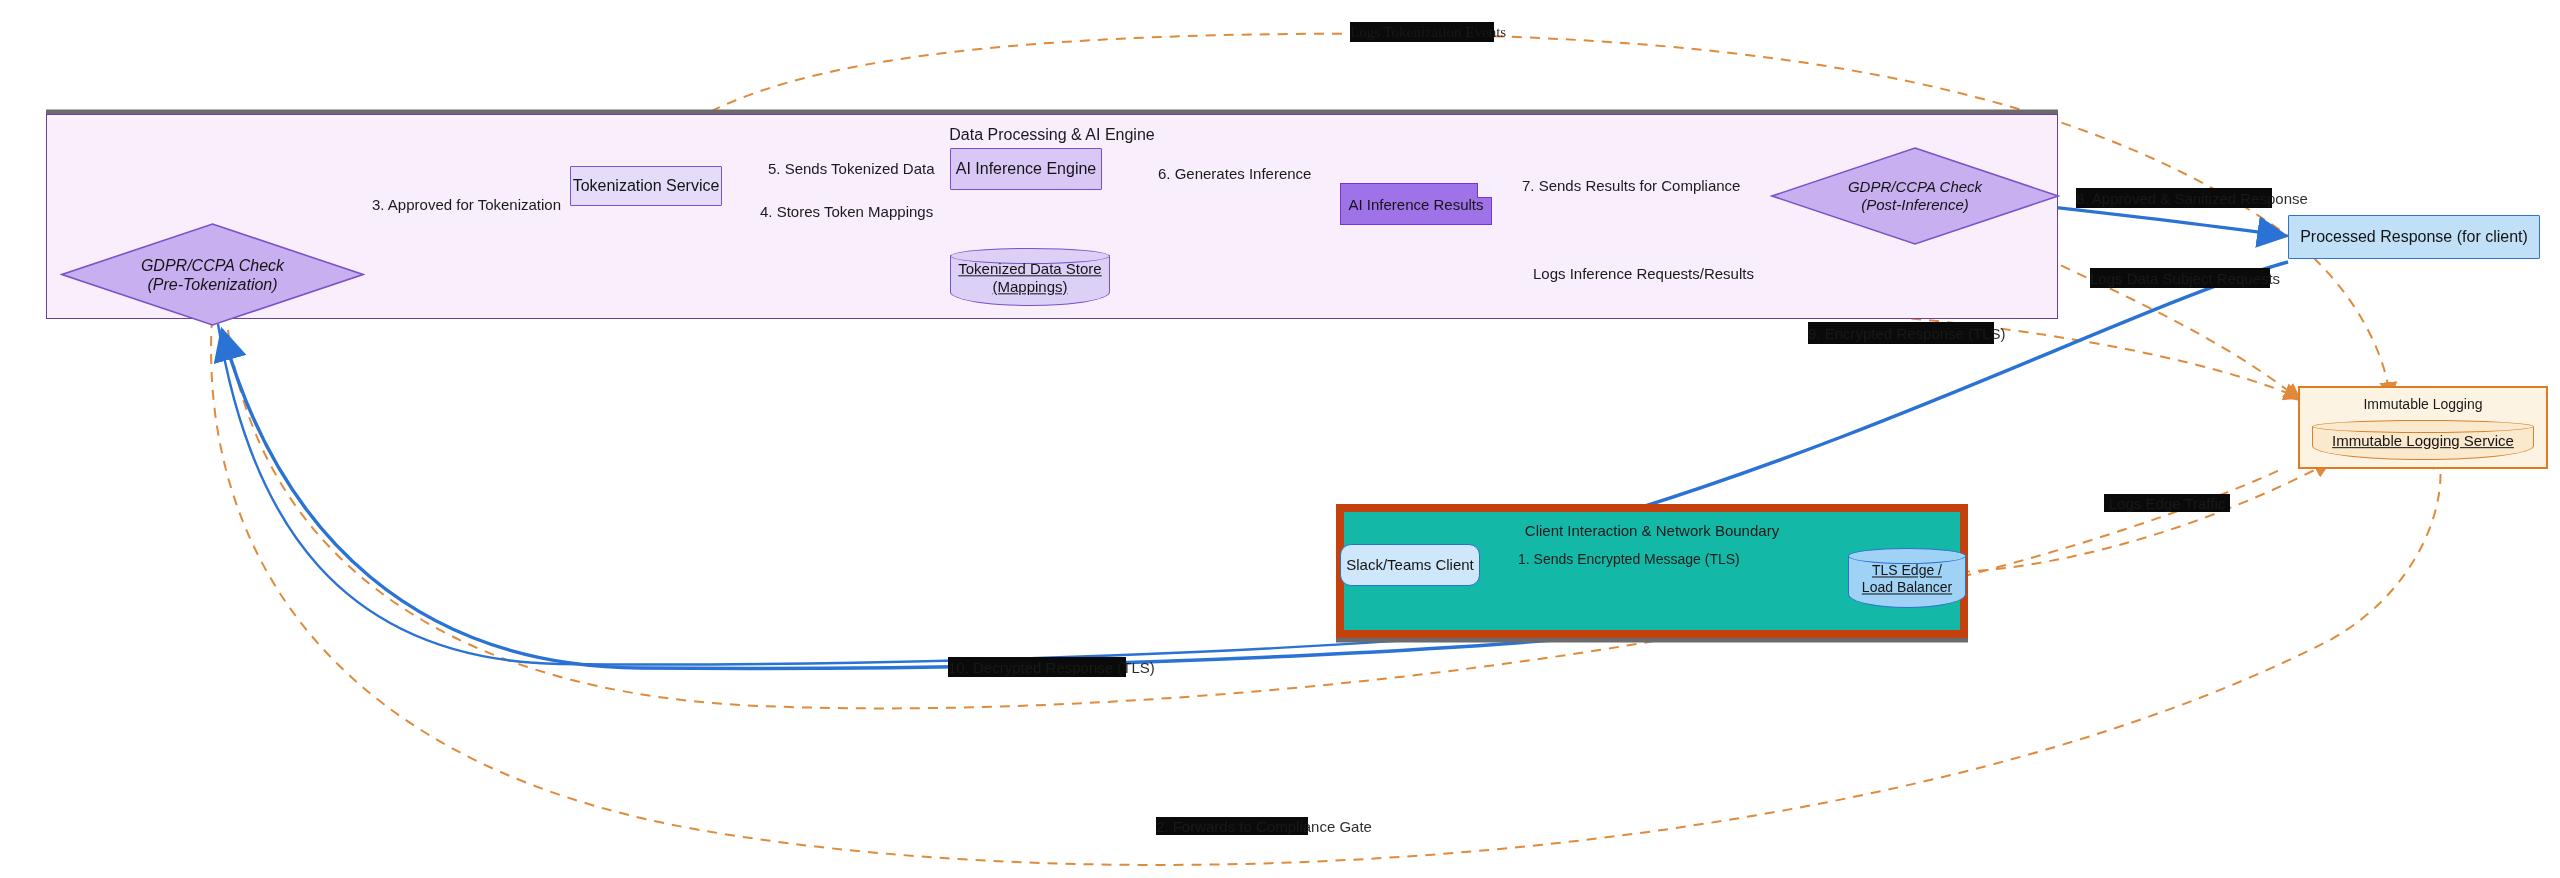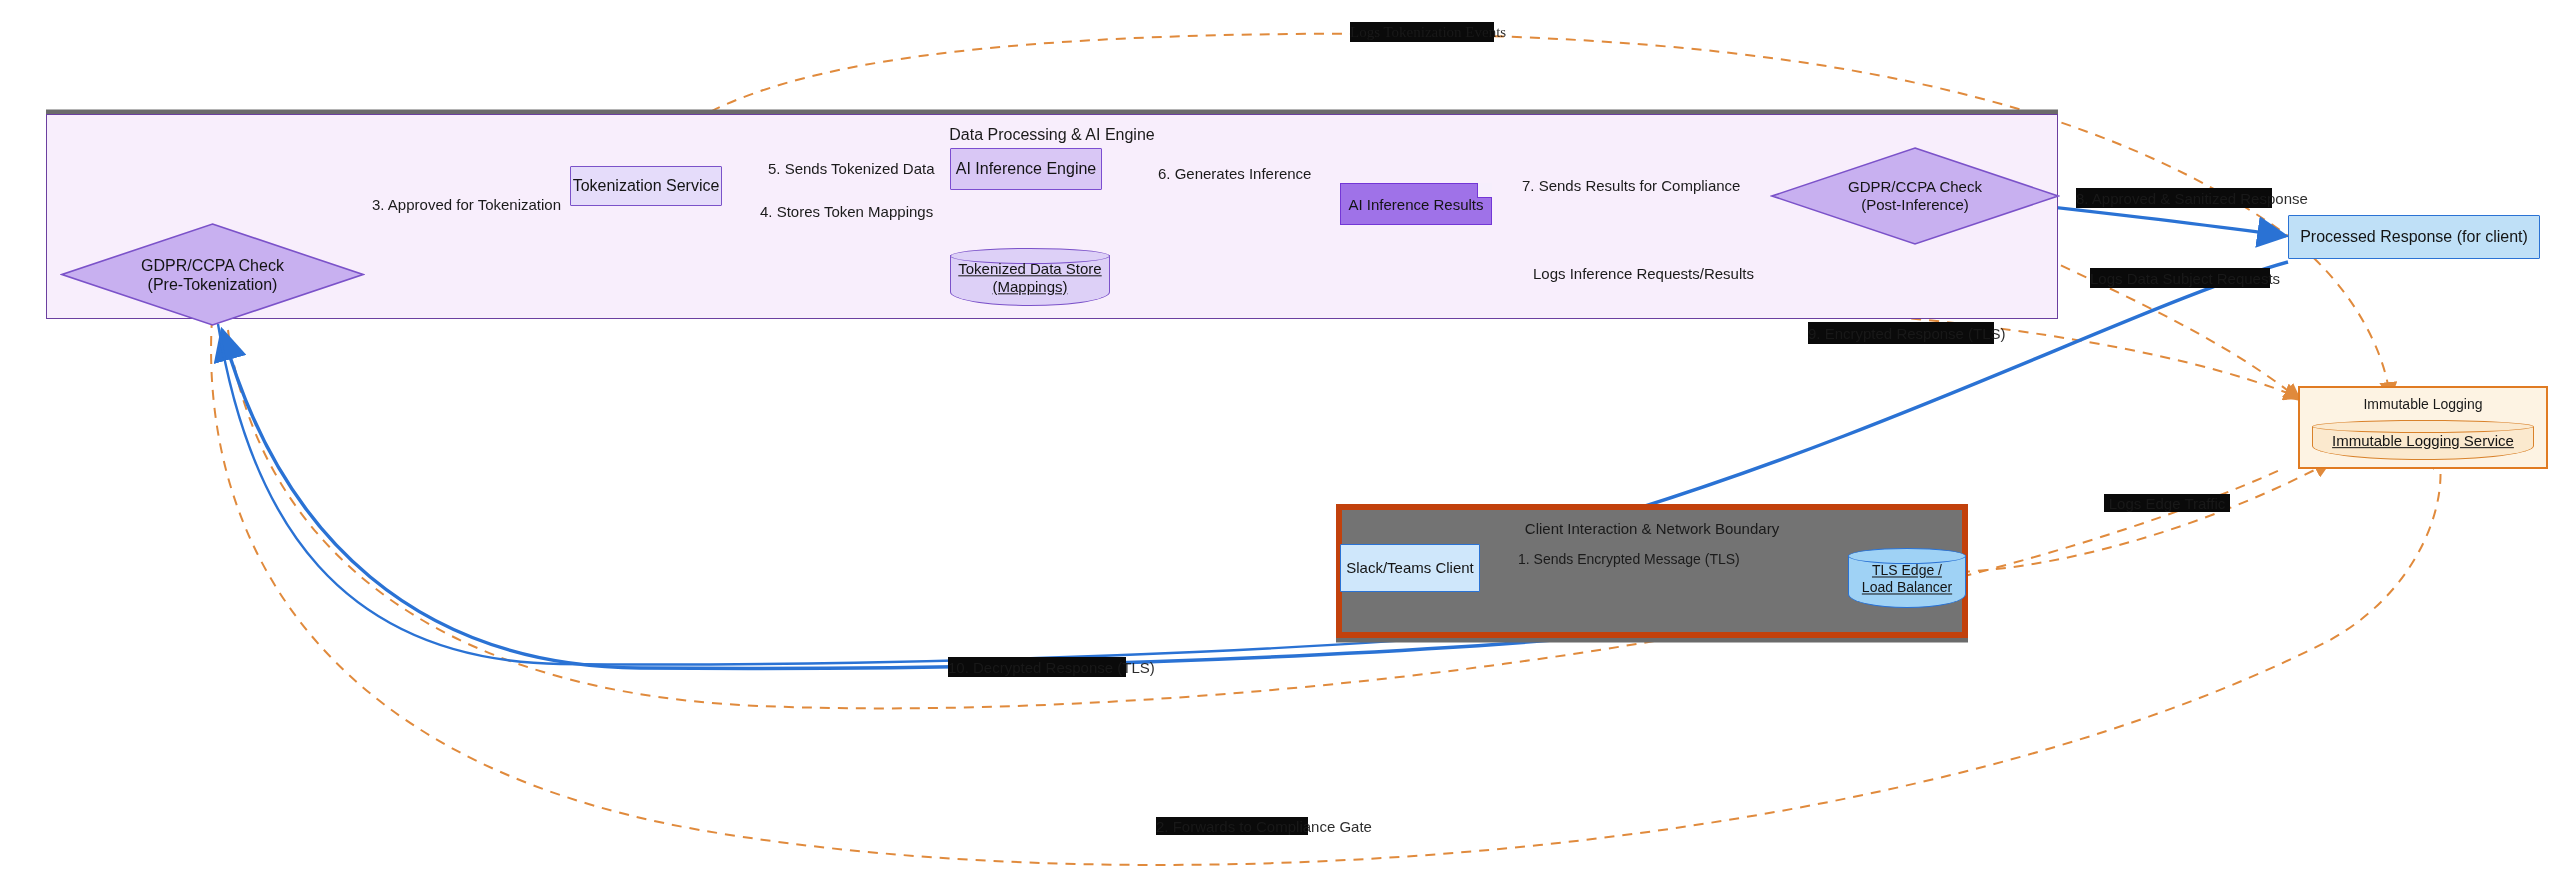--- a/index.html
+++ b/index.html
@@ -14,21 +14,21 @@
         text-align:center;line-height:1.18;white-space:pre-line;}
 
   .n-purple{background:#d9c7f5;border:1.4px solid #7c4dd0;color:#141414;}
   .n-purple-lite{background:#e5dcfa;border:1.4px solid #7b52c9;color:#141414;}
   .n-blue{background:#bfe0f7;border:1.6px solid #2a72d4;color:#141414;}
   .n-blue-lite{background:#cfe7fb;border:1.6px solid #2a72d4;color:#141414;}
 
   
   .diamond{position:absolute;}
   .diamond .lbl{position:absolute;left:0;right:0;top:50%;transform:translateY(-50%);
-                text-align:center;white-space:pre-line;line-height:1.2;color:#141414;}
+                text-align:center;white-space:pre-line;line-height:1.2;color:#141414;font-style:italic;}
 
   
   .cyl{position:absolute;box-sizing:border-box;}
   .cyl .body{position:absolute;left:0;right:0;top:7px;bottom:0;border-left:1.4px solid var(--bc);
              border-right:1.4px solid var(--bc);border-bottom:1.4px solid var(--bc);
              border-radius:0 0 50% 50%/0 0 14px 14px;background:var(--bg);}
   .cyl .top{position:absolute;left:0;right:0;top:0;height:14px;border:1.4px solid var(--bc);
             border-radius:50%/50%;background:var(--bg);}
   .cyl .lbl{position:absolute;left:0;right:0;top:52%;transform:translateY(-50%);text-align:center;
             white-space:pre-line;line-height:1.18;color:#141414;text-decoration:underline;}
@@ -88,21 +88,21 @@
     <path d="M1478,565 L1845,574" fill="none" stroke="#2a72d4" stroke-width="2.4" marker-end="url(#ab)"></path>
 
     <path d="M46,112 L2058,112" stroke="#6b6b6b" stroke-width="5" fill="none"></path>
     <path d="M1336,640 L1968,640" stroke="#6b6b6b" stroke-width="5" fill="none"></path>
   </svg>
 
   <div class="subgraph" style="left:46px;top:114px;width:2012px;height:205px;background:#f8eefc;border:1.6px solid #6b3fa0;">
     <div class="sg-title" style="top:11px;font-size:16px;">Data Processing &amp; AI Engine</div>
   </div>
 
-  <div class="subgraph" style="left:1336px;top:504px;width:632px;height:134px;background:#737373;border:6px solid #c2410c;">
+  <div class="subgraph" style="left:1336px;top:504px;width:632px;height:134px;background:#14b8a6;border:8px solid #c2410c;">
     <div class="sg-title" style="top:10px;font-size:15px;">Client Interaction &amp; Network Boundary</div>
   </div>
 
   <div class="subgraph" style="left:2298px;top:386px;width:250px;height:83px;background:#fdf3e3;border:2px solid #e07b22;">
     <div class="sg-title" style="top:8px;font-size:14px;">Immutable Logging</div>
   </div>
 
   <div class="diamond" style="left:60px;top:222px;width:305px;height:105px;">
     <svg width="305" height="105" viewBox="0 0 305 105" style="position:absolute;left:0;top:0;">
       <polygon points="152.5,2 303,52.5 152.5,103 2,52.5" fill="#c8b0f0" stroke="#7b52c9" stroke-width="1.6"></polygon>
@@ -136,21 +136,21 @@
       <polygon points="145,2 288,50 145,98 2,50" fill="#c8b0f0" stroke="#7b52c9" stroke-width="1.6"></polygon>
     </svg>
     <div class="lbl" style="font-size:15px;">GDPR/CCPA Check
 (Post-Inference)</div>
   </div>
 
   <div class="node n-blue" style="left:2288px;top:215px;width:252px;height:44px;font-size:16px;border-radius:1px;">
     <span>Processed Response (for client)</span>
   </div>
 
-  <div class="node n-blue-lite" style="left:1340px;top:544px;width:140px;height:48px;font-size:15px;border-radius:1px;">
+  <div class="node n-blue-lite" style="left:1340px;top:544px;width:140px;height:42px;font-size:15px;border-radius:11px;">
     <span>Slack/Teams Client</span>
   </div>
 
   <div class="cyl" style="left:1848px;top:548px;width:118px;height:60px;--bg:#9fd2f5;--bc:#2a72d4;">
     <div class="body"></div>
     <div class="top"></div>
     <div class="lbl" style="font-size:14px;">TLS Edge /
 Load Balancer</div>
   </div>
 

